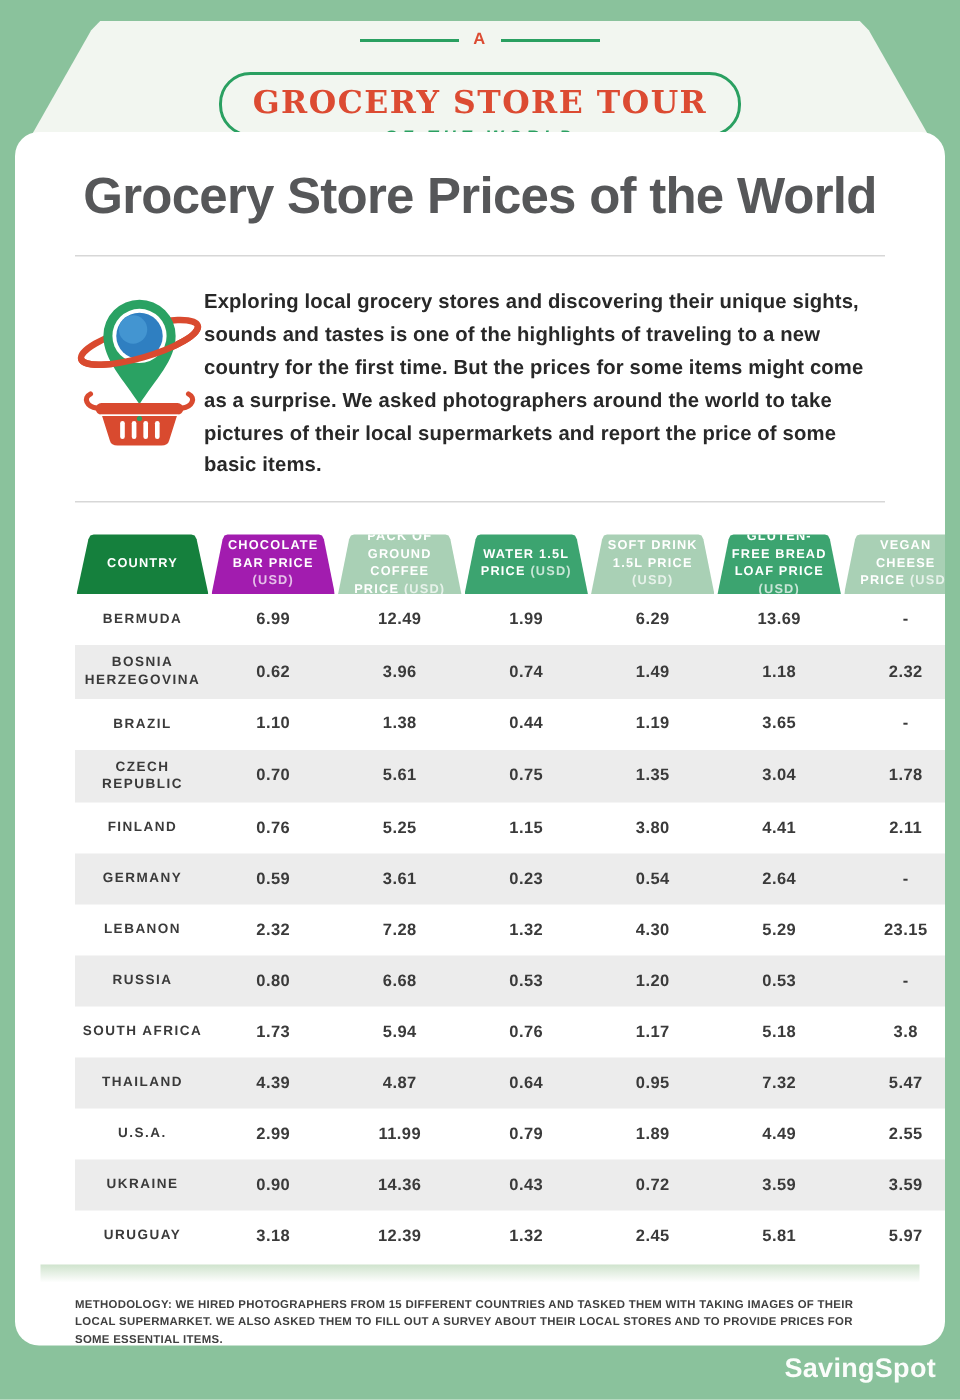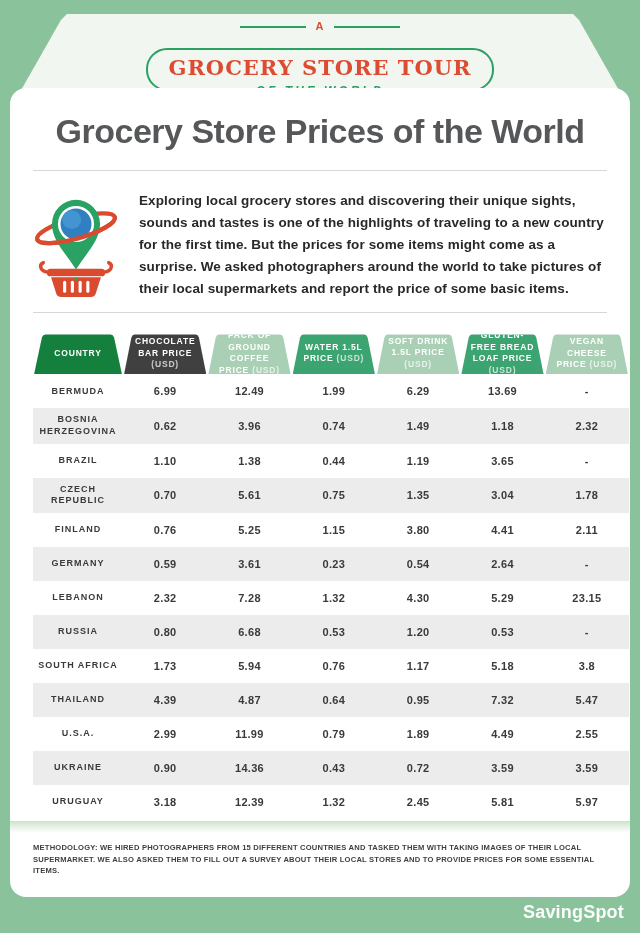--- a/index.html
+++ b/index.html
@@ -43,29 +43,29 @@
   .logo-of{
     position:absolute;left:50%;bottom:-9px;transform:translateX(-50%);
     background:var(--tab-bg);padding:0 10px;white-space:nowrap;
     color:var(--green-logo);font-weight:bold;font-size:12px;letter-spacing:3px;line-height:1.2;font-style:italic;
   }
 
   
   .card{
     position:absolute;top:88px;left:10px;width:620px;height:809px;
     background:var(--card-bg);border-radius:16px;overflow:hidden;
-    padding:0 23px;
+    padding:0 40px;
   }
   .main-title{
     margin-top:24px;text-align:center;
     font-size:34px;font-weight:bold;color:#565759;letter-spacing:-0.5px;line-height:1.15;
   }
   .hr{border:none;border-top:1px solid #d7d7d7;margin-top:19px;}
 
-  .intro{display:flex;gap:20px;margin-top:15px;min-height:110px;align-items:flex-start;}
+  .intro{display:flex;margin-top:15px;min-height:110px;align-items:flex-start;}
   .intro-icon{flex:0 0 86px;}
   .intro-text{
     font-size:13.5px;font-weight:bold;color:#282828;line-height:1.62;
     padding-top:4px;letter-spacing:0.1px;
   }
   .hr2{border:none;border-top:1px solid #d7d7d7;margin-top:13px;}
 
   
   .gtable{width:596px;margin:21px auto 0;}
   .thead,.trow{
@@ -153,30 +153,30 @@
       <p class="intro-text">Exploring local grocery stores and discovering their unique sights, sounds and tastes is one of the highlights of traveling to a new country for the first time. But the prices for some items might come as a surprise. We asked photographers around the world to take pictures of their local supermarkets and report the price of some basic items.</p>
     </div>
 
     <hr class="hr2">
 
     <div class="gtable">
       <div class="thead" id="thead">
           <div class="th" style="background: #15803d;">
             <span>COUNTRY</span>
           </div>
-          <div class="th" style="background: #404040;">
+          <div class="th" style="background: #a21caf;">
             <span>CHOCOLATE BAR PRICE <span class="unit">(USD)</span></span>
           </div>
           <div class="th" style="background: rgb(169, 208, 181);">
             <span>PACK OF GROUND COFFEE PRICE <span class="unit">(USD)</span></span>
           </div>
           <div class="th" style="background: rgb(60, 164, 112);">
             <span>WATER 1.5L PRICE <span class="unit">(USD)</span></span>
           </div>
-          <div class="th" style="background: rgb(169, 208, 181); align-items: flex-end;">
+          <div class="th" style="background: rgb(169, 208, 181);">
             <span>SOFT DRINK 1.5L PRICE <span class="unit">(USD)</span></span>
           </div>
           <div class="th" style="background: rgb(60, 164, 112);">
             <span>GLUTEN-FREE BREAD LOAF PRICE <span class="unit">(USD)</span></span>
           </div>
           <div class="th" style="background: rgb(169, 208, 181);">
             <span>VEGAN CHEESE PRICE <span class="unit">(USD)</span></span>
           </div>
         </div>
       <div id="tbody">

